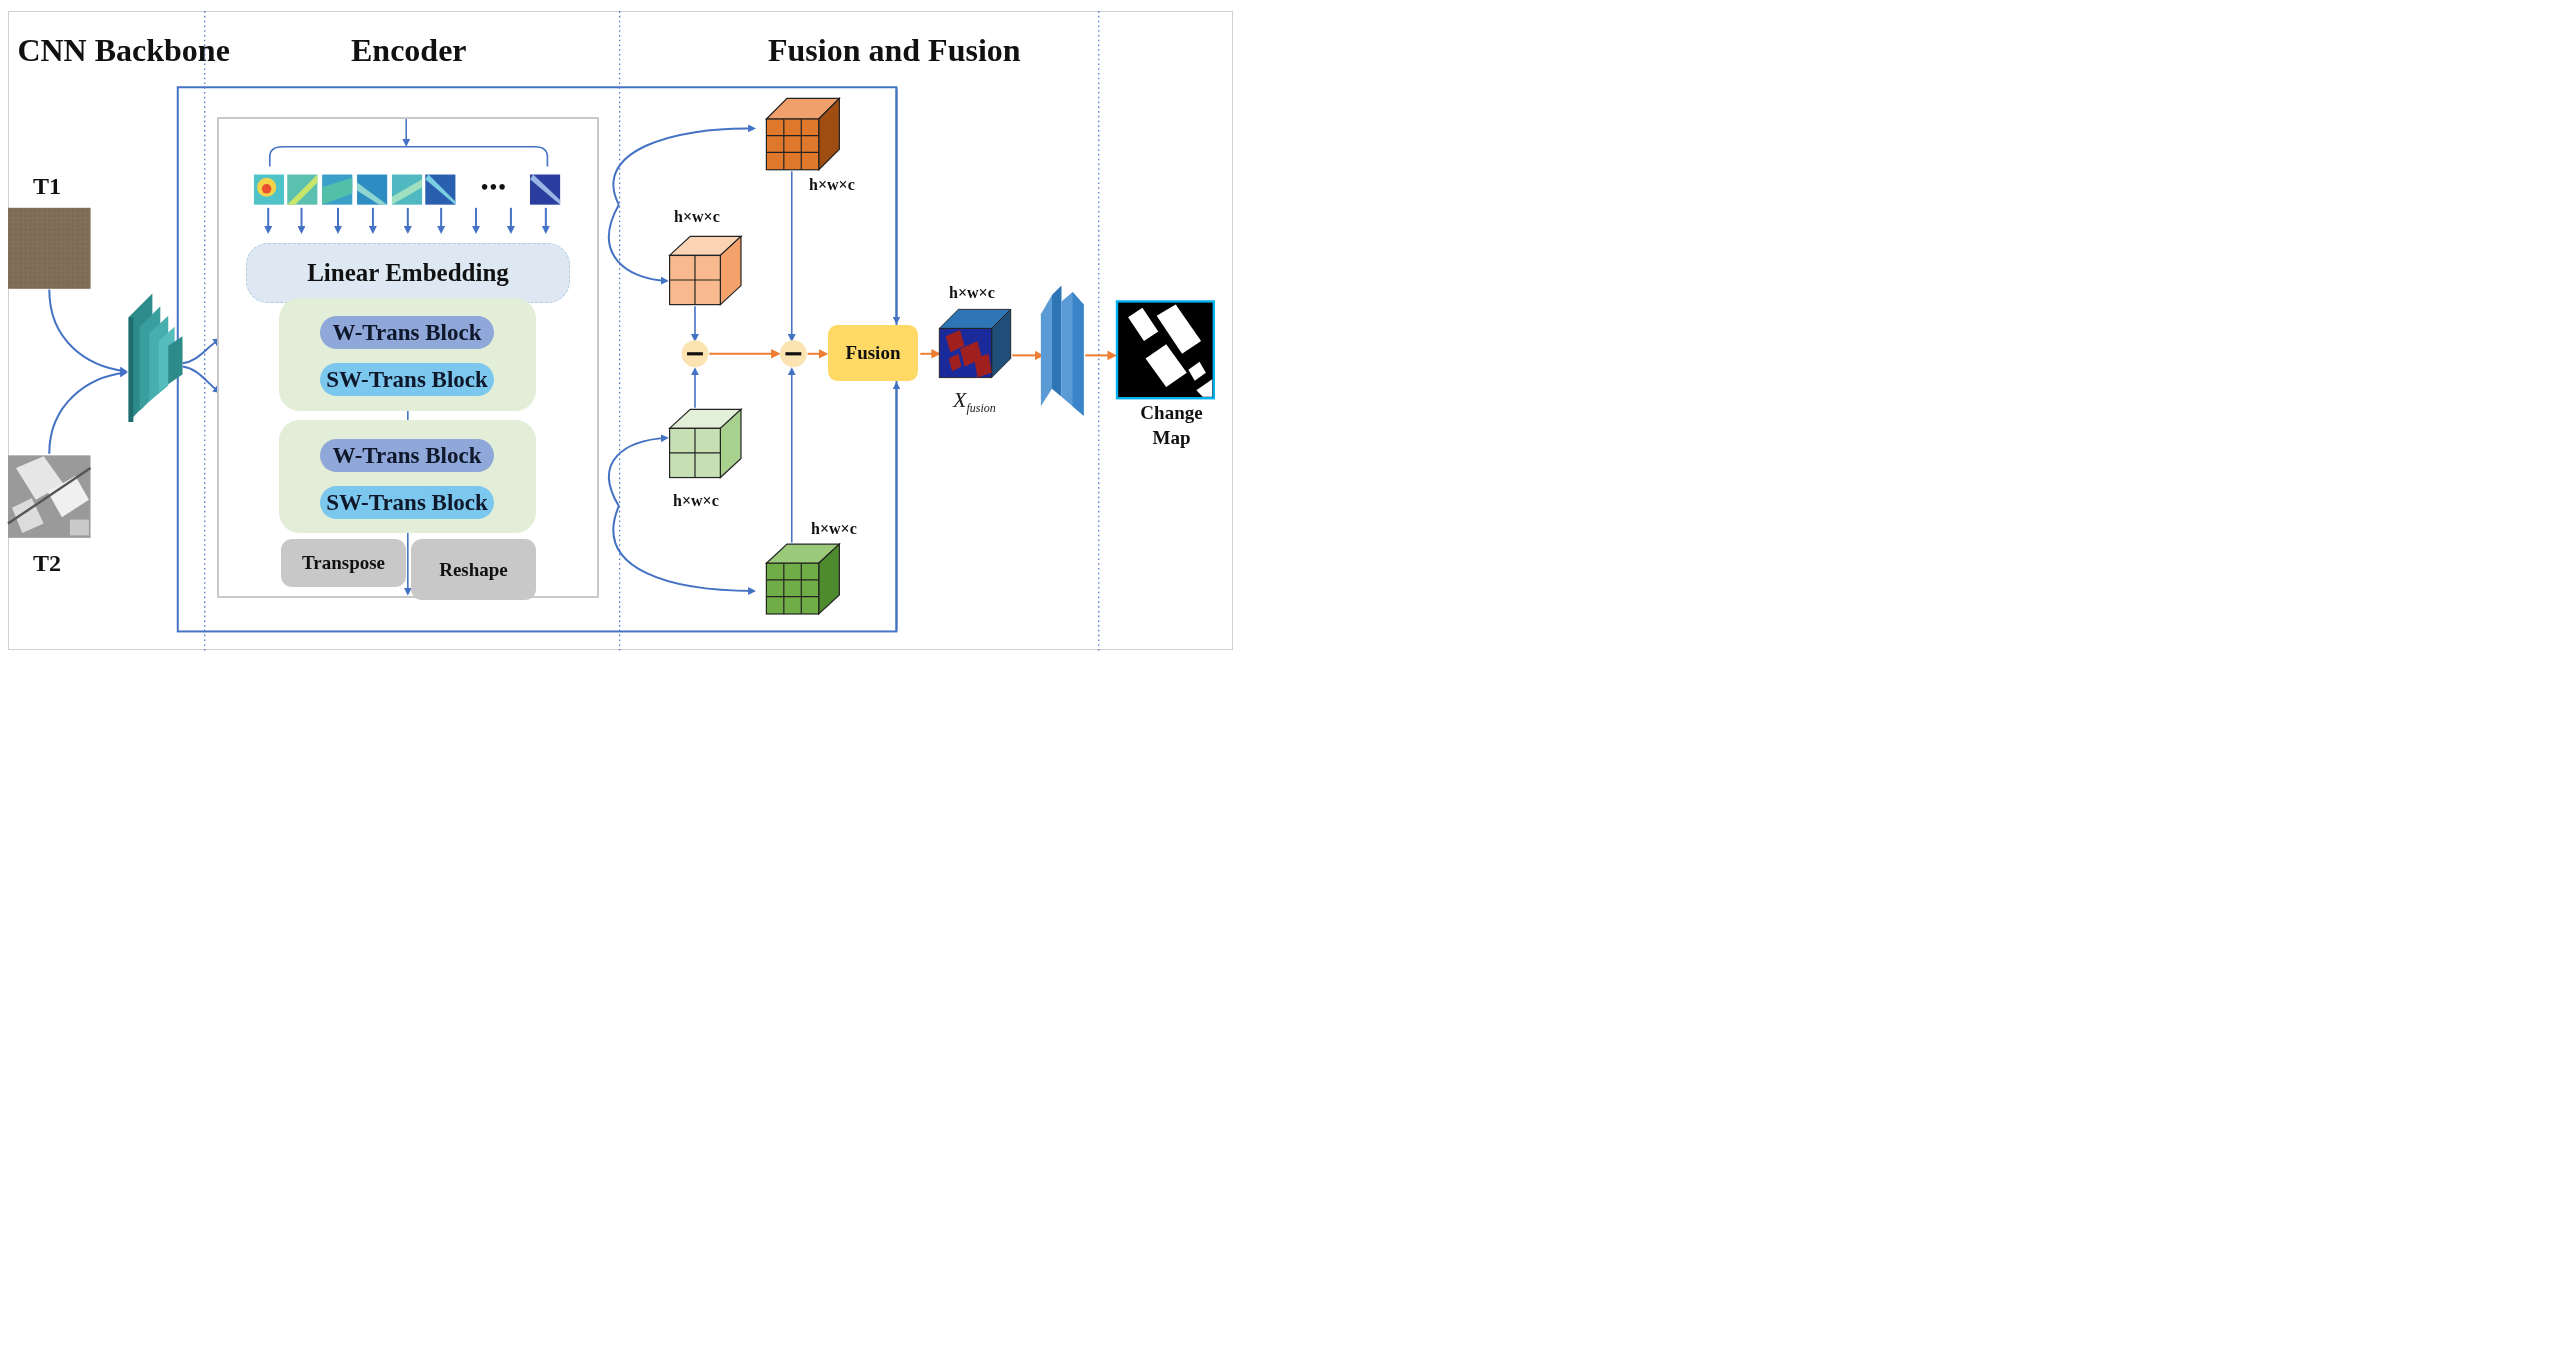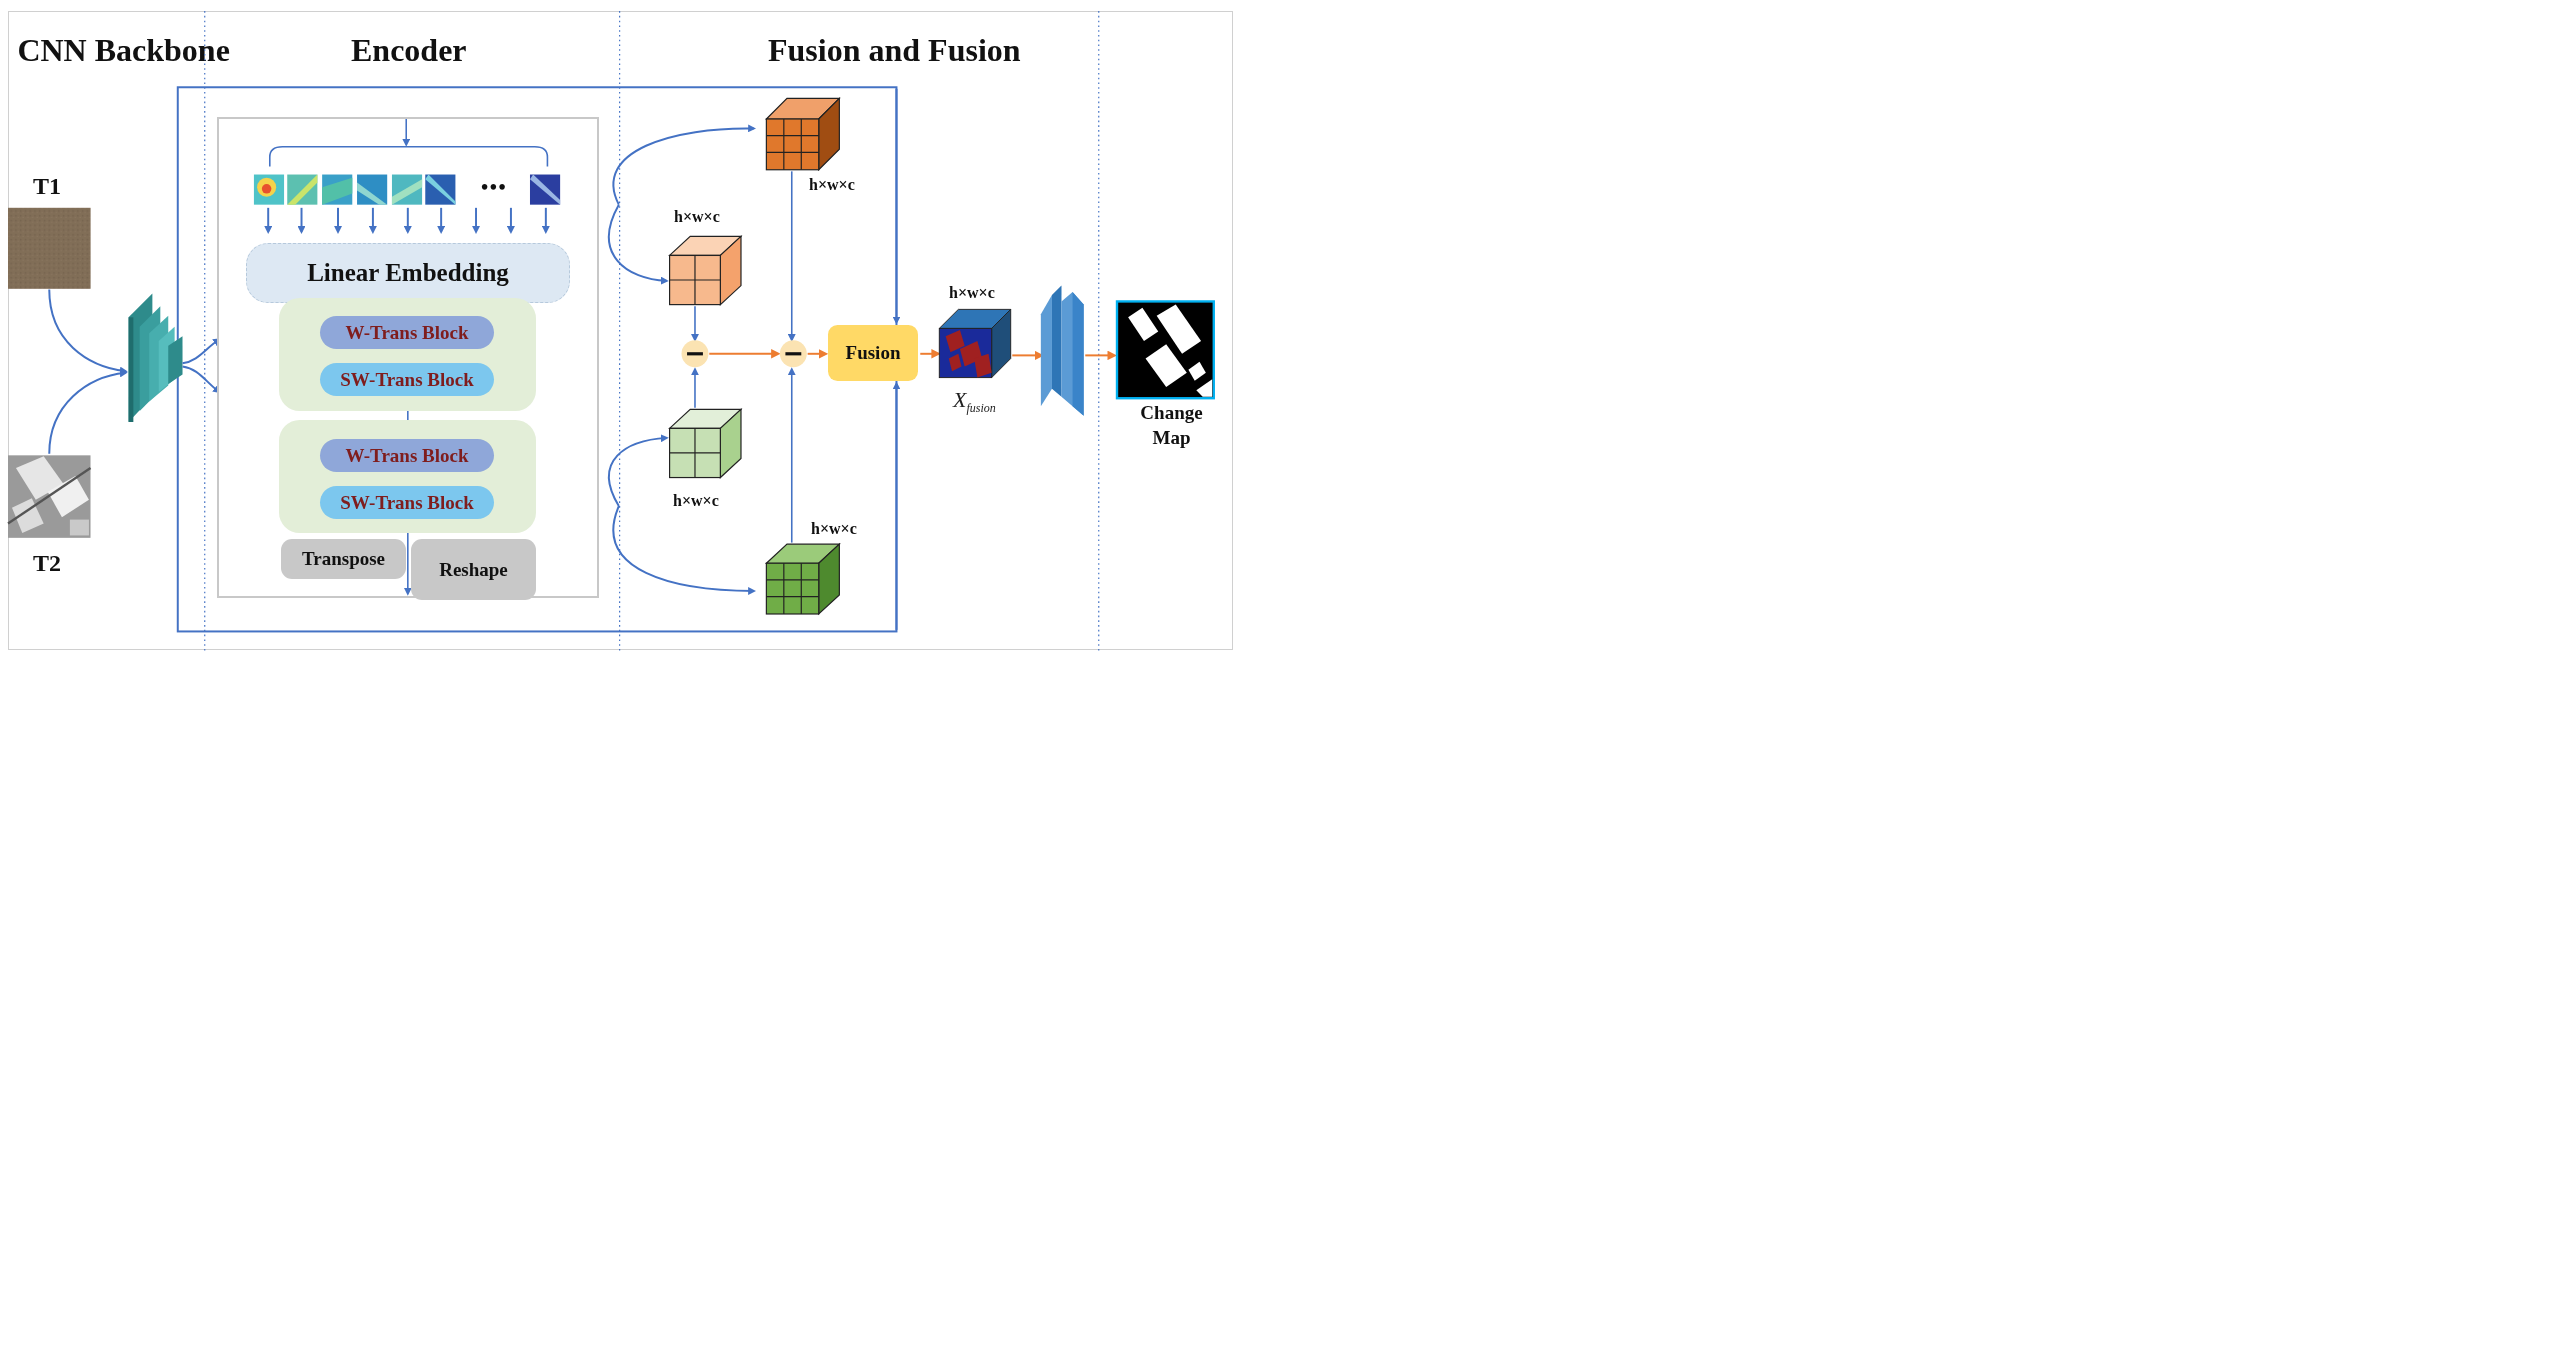--- a/index.html
+++ b/index.html
@@ -5,21 +5,21 @@
   html,body{margin:0;padding:0;background:#ffffff;}
   body{width:1244px;height:660px;position:relative;overflow:hidden;font-family:"Liberation Serif",serif;}
   .abs{position:absolute;}
   .frame{left:8px;top:11px;width:1225px;height:639px;border:0.8px solid #d0d0d0;box-sizing:border-box;}
   .sec-title{font-weight:bold;font-size:32px;color:#111;white-space:nowrap;}
   .lbl{font-weight:bold;font-size:16px;color:#111;white-space:nowrap;}
   .big-lbl{font-weight:bold;font-size:24px;color:#111;}
   .enc-box{left:217px;top:117px;width:382px;height:481px;border:2.4px solid #c8c8c8;box-sizing:border-box;background:#fff;}
   .lin-emb{left:246px;top:243px;width:324px;height:60px;border:1.6px dashed #b6c9dc;border-radius:22px;background:#dde8f3;box-sizing:border-box;display:flex;align-items:center;justify-content:center;font-weight:bold;font-size:25px;color:#111;}
   .stage{background:#e3eed8;border-radius:20.6px;}
-  .pill{border-radius:17.4px;display:flex;align-items:center;justify-content:center;font-weight:bold;font-size:19px;color:#7f1d1d;}
+  .pill{border-radius:17.4px;display:flex;align-items:center;justify-content:center;font-weight:bold;font-size:23px;color:#0f172a;}
   .wtrans{background:#8fa7d9;}
   .swtrans{background:#7cc7ee;}
   .greybtn{background:#c8c8c8;border-radius:11px;display:flex;align-items:center;justify-content:center;font-weight:bold;font-size:19px;color:#111;}
   .fusion-box{left:828px;top:325px;width:90px;height:56px;background:#ffd966;border-radius:9.5px;display:flex;align-items:center;justify-content:center;font-weight:bold;font-size:19px;color:#111;}
   svg{position:absolute;left:0;top:0;}
 </style>
 </head>
 <body>
 
 <div class="abs frame"></div>
@@ -254,21 +254,21 @@
 <div class="abs lin-emb">Linear Embedding</div>
 
 <div class="abs stage" style="left:279px;top:298px;width:257px;height:113px;"></div>
 <div class="abs pill wtrans" style="left:320px;top:316px;width:174px;height:33px;">W-Trans Block</div>
 <div class="abs pill swtrans" style="left:320px;top:363px;width:174px;height:33px;">SW-Trans Block</div>
 
 <div class="abs stage" style="left:279px;top:420px;width:257px;height:113px;"></div>
 <div class="abs pill wtrans" style="left:320px;top:439px;width:174px;height:33px;">W-Trans Block</div>
 <div class="abs pill swtrans" style="left:320px;top:486px;width:174px;height:33px;">SW-Trans Block</div>
 
-<div class="abs greybtn" style="left:281px;top:539px;width:125px;height:40px;">Transpose</div>
+<div class="abs greybtn" style="left:281px;top:539px;width:125px;height:48px;">Transpose</div>
 <div class="abs greybtn" style="left:411px;top:539px;width:125px;height:61px;">Reshape</div>
 
 <div class="abs lbl" style="left:809px;top:176px;">h×w×c</div>
 <div class="abs lbl" style="left:674px;top:208px;">h×w×c</div>
 <div class="abs lbl" style="left:673px;top:492px;">h×w×c</div>
 <div class="abs lbl" style="left:811px;top:520px;">h×w×c</div>
 <div class="abs lbl" style="left:949px;top:284px;">h×w×c</div>
 
 <div class="abs fusion-box">Fusion</div>
 

